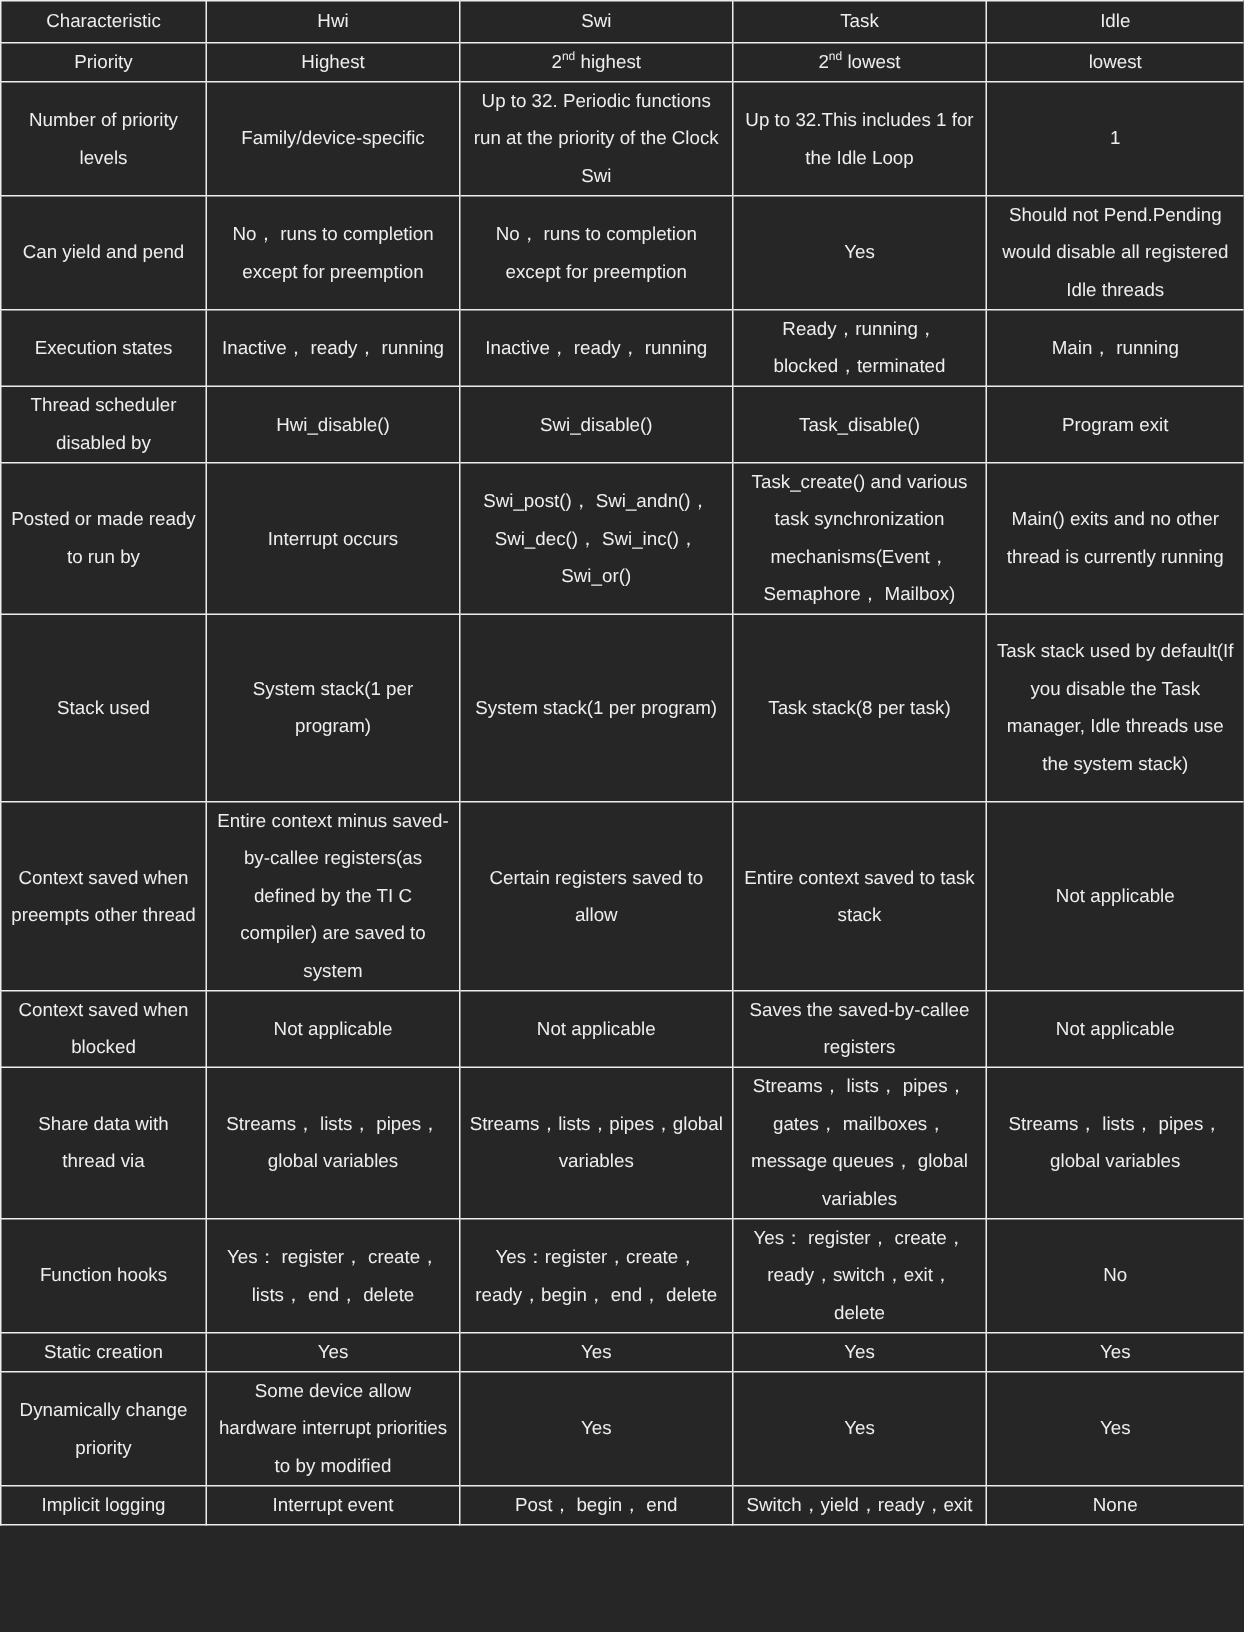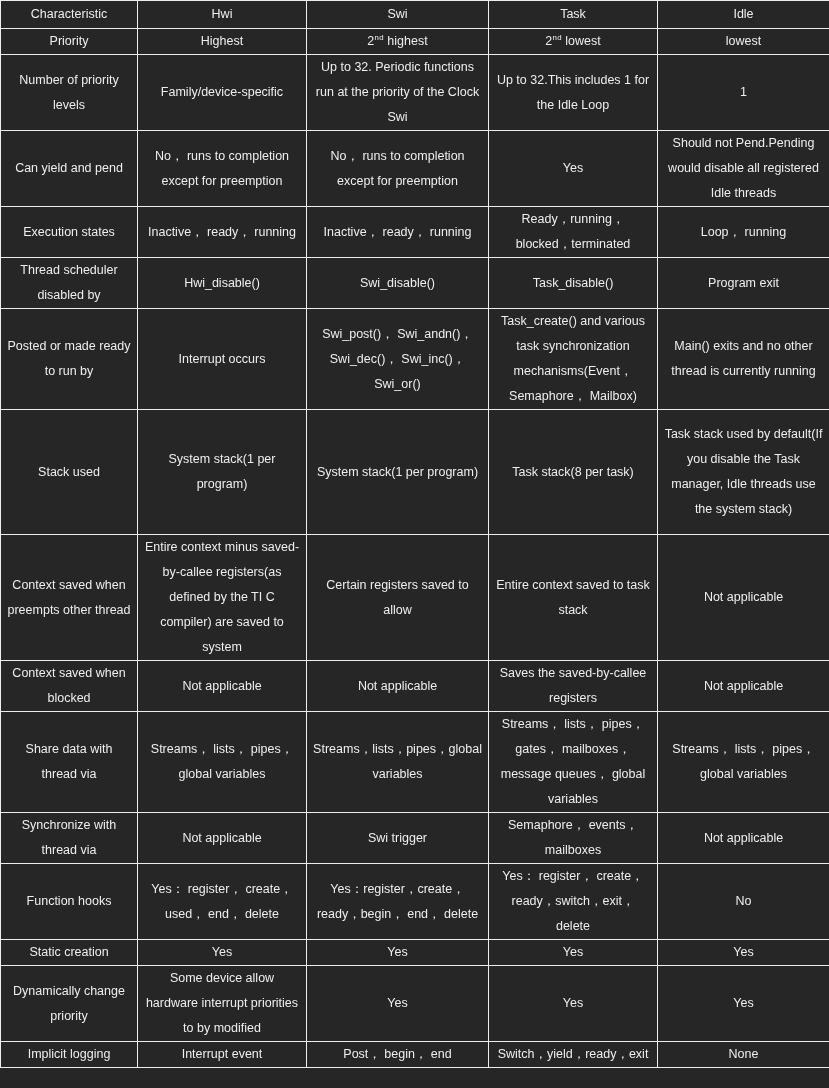--- a/index.html
+++ b/index.html
@@ -28,21 +28,21 @@
       padding: 0 6px;
       line-height: 25px;
       overflow: hidden;
       word-wrap: break-word;
     }
     col.c0 { width: 137px; }
     col.c1 { width: 169px; }
     col.c2 { width: 182px; }
     col.c3 { width: 169px; }
     col.c4 { width: 172px; }
-    sup { font-size: 8px; line-height: 0; vertical-align: super; font-family: Liberation Mono, monospace; }
+    sup { font-size: 8px; line-height: 0; vertical-align: super; }
   </style>
 </head>
 <body>
 
 <table class="grid">
   <colgroup>
     <col class="c0">
       <col class="c1">
       <col class="c2">
       <col class="c3">
@@ -75,21 +75,21 @@
         <td>No， runs to completion except for preemption</td>
         <td>No， runs to completion except for preemption</td>
         <td>Yes</td>
         <td>Should not Pend.Pending would disable all registered Idle threads</td>
       </tr>
       <tr style="height: 50px;">
         <td>Execution states</td>
         <td>Inactive， ready， running</td>
         <td>Inactive， ready， running</td>
         <td>Ready，running，blocked，terminated</td>
-        <td>Loop， running</td>
+        <td>Main， running</td>
       </tr>
       <tr style="height: 51px;">
         <td>Thread scheduler disabled by</td>
         <td>Hwi_disable()</td>
         <td>Swi_disable()</td>
         <td>Task_disable()</td>
         <td>Program exit</td>
       </tr>
       <tr style="height: 100px;">
         <td>Posted or made ready to run by</td>
@@ -120,29 +120,22 @@
         <td>Not applicable</td>
       </tr>
       <tr style="height: 101px;">
         <td>Share data with thread via</td>
         <td>Streams， lists， pipes， global variables</td>
         <td>Streams，lists，pipes，global variables</td>
         <td>Streams， lists， pipes， gates， mailboxes， message queues， global variables</td>
         <td>Streams， lists， pipes， global variables</td>
       </tr>
       <tr style="height: 50px;">
-        <td>Synchronize with thread via</td>
-        <td>Not applicable</td>
-        <td>Swi trigger</td>
-        <td>Semaphore， events， mailboxes</td>
-        <td>Not applicable</td>
-      </tr>
-      <tr style="height: 50px;">
         <td>Function hooks</td>
-        <td>Yes： register， create， used， end， delete</td>
+        <td>Yes： register， create， lists， end， delete</td>
         <td>Yes：register，create，ready，begin， end， delete</td>
         <td>Yes： register， create， ready，switch，exit，delete</td>
         <td>No</td>
       </tr>
       <tr style="height: 26px;">
         <td>Static creation</td>
         <td>Yes</td>
         <td>Yes</td>
         <td>Yes</td>
         <td>Yes</td>

